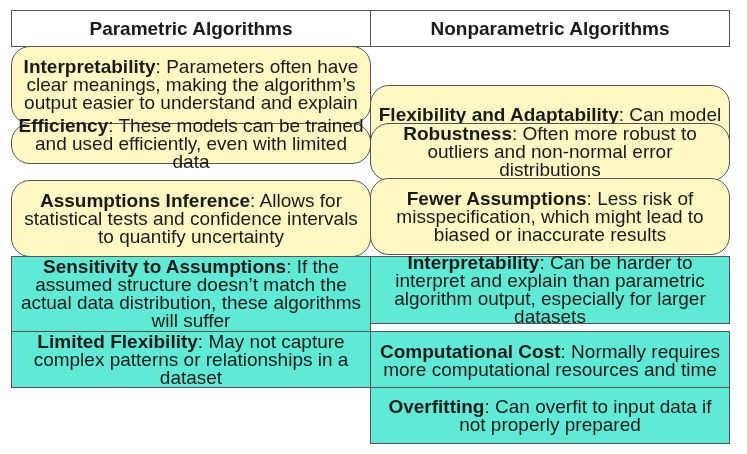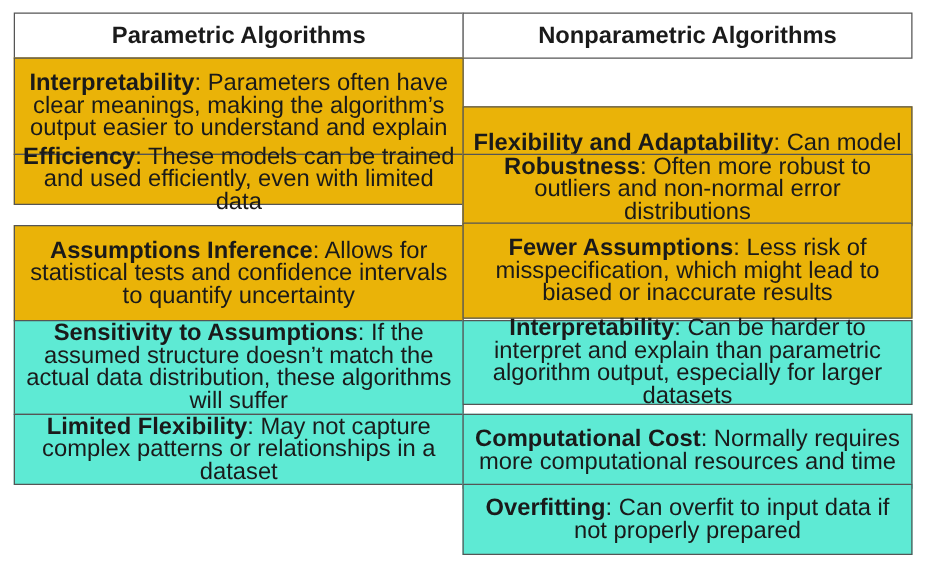--- a/index.html
+++ b/index.html
@@ -31,21 +31,22 @@
       text-align: center;
       font-size: 19px;
       line-height: 18px;
       padding: 12px 6px;
     }
     .cell.header {
       background: #ffffff;
       font-weight: bold;
     }
     .cell.pro {
-      background: #eab308;
+      background: #fef9c3;
+      border-radius: 19px;
     }
     .cell.con {
       background: #5eead4;
     }
     .cell .inner {
       display: block;
     }
     .cell b {
       font-weight: bold;
     }

